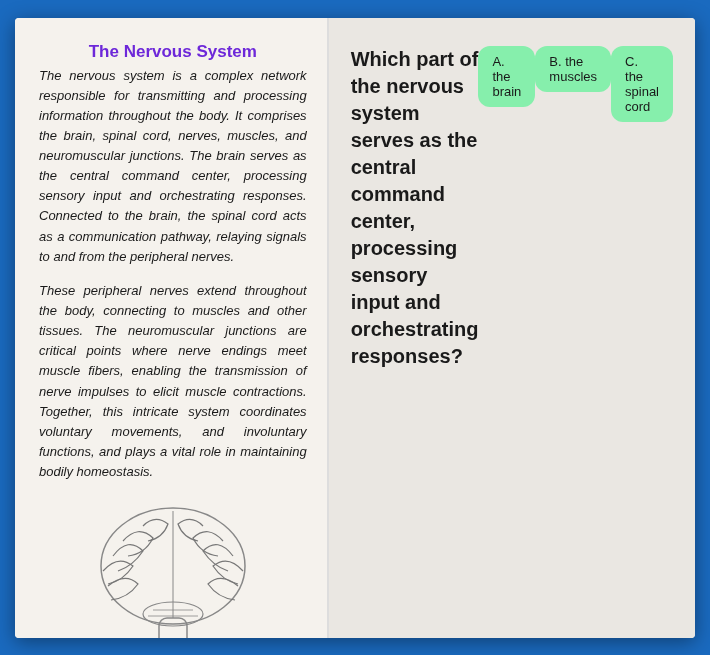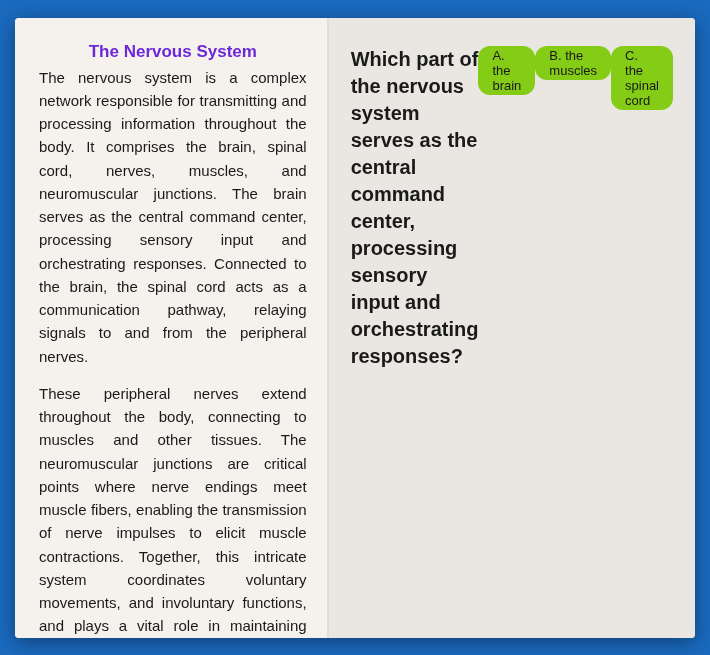--- a/index.html
+++ b/index.html
@@ -45,25 +45,26 @@
 
     .page-subtitle {
       text-align: center;
       font-size: 11px;
       font-style: italic;
       color: #444;
       margin-bottom: 14px;
     }
 
     .passage-text {
-      font-size: 15px;
+      font-size: 13px;
       line-height: 1.55;
       color: #1a1a1a;
       text-align: justify;
       margin-bottom: 14px;
+      font-style: italic;
     }
 
     
     .brain-svg {
       width: 200px;
       height: 170px;
       display: block;
       margin: 0 auto;
     }
 
@@ -81,23 +82,23 @@
       font-size: 20px;
       font-weight: bold;
       color: #1a1a1a;
       line-height: 1.35;
       margin-bottom: 22px;
       text-align: left;
     }
 
     .answer-option {
       width: 100%;
-      background: #84cc16;
+      background: #86efac;
       border: none;
-      padding: 2px 14px;
+      padding: 8px 14px;
       font-size: 13px;
       color: #1a1a1a;
       text-align: left;
       cursor: pointer;
       margin-bottom: 6px;
       border-radius: 12px;
     }
 
   </style>
 </head>

